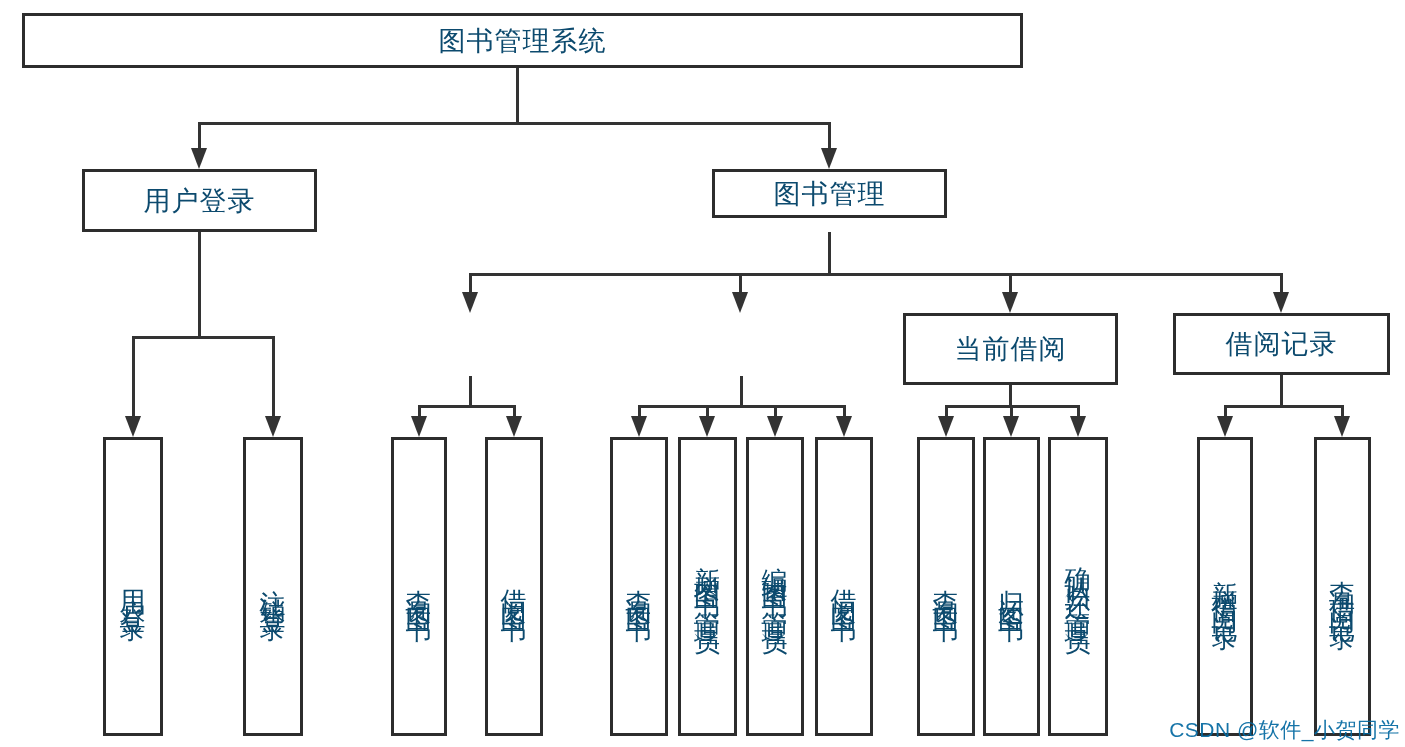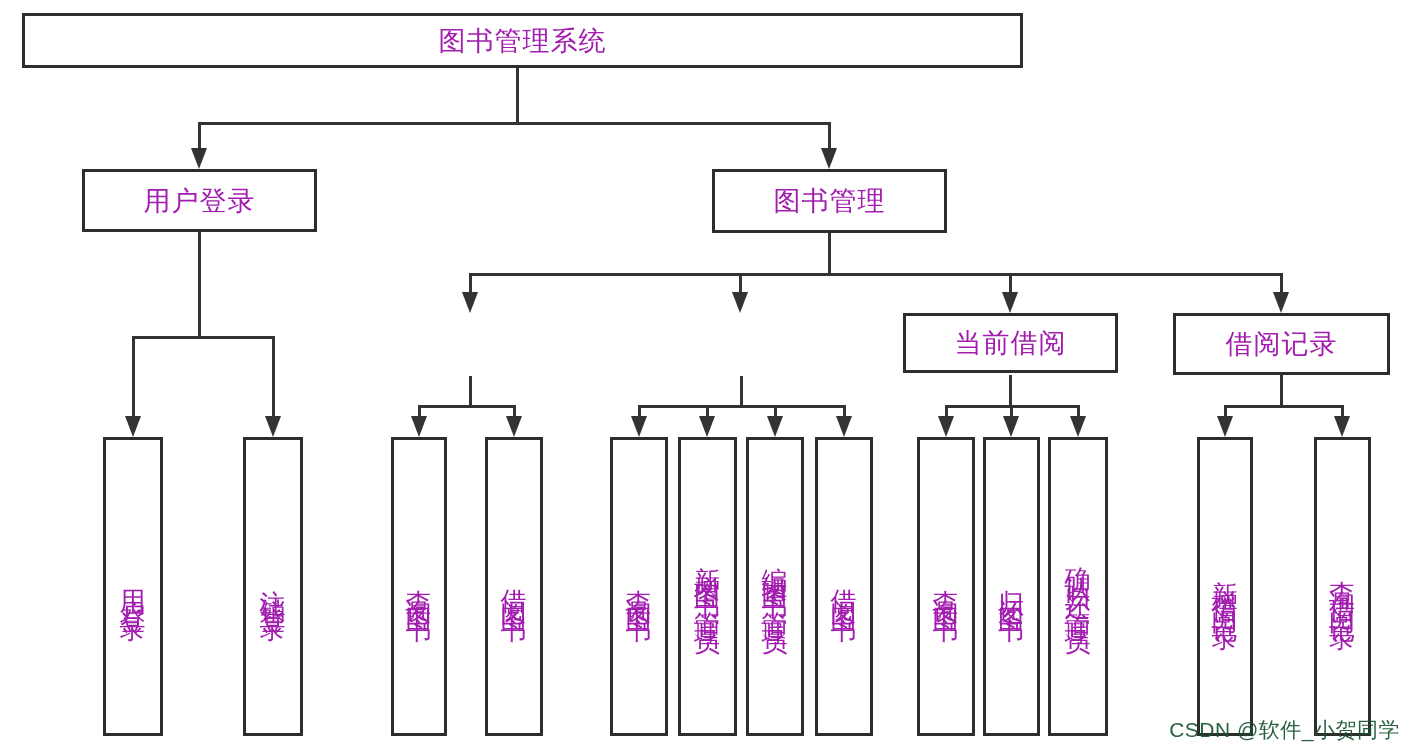--- a/index.html
+++ b/index.html
@@ -16,21 +16,21 @@
     overflow: hidden;
   }
   .node {
     position: absolute;
     box-sizing: border-box;
     border: 3px solid #2d2d2d;
     background: #ffffff;
     display: flex;
     align-items: center;
     justify-content: center;
-    color: #a21caf;
+    color: #0c4a6e;
     z-index: 2;
   }
   .h-node {
     font-size: 27px;
     letter-spacing: 1px;
     white-space: nowrap;
   }
   .leaf {
     font-size: 26px;
   }
@@ -53,21 +53,21 @@
     border-left: 8px solid transparent;
     border-right: 8px solid transparent;
     border-top: 21px solid #333333;
     z-index: 1;
   }
   #watermark {
     position: absolute;
     right: 5px;
     bottom: 3px;
     font-size: 21px;
-    color: #14532d;
+    color: #0369a1;
     opacity: 0.92;
     letter-spacing: 0.5px;
     z-index: 6;
     white-space: nowrap;
   }
 </style>
 </head>
 <body>
 
 <div id="canvas">
@@ -127,25 +127,25 @@
       <div class="ctri" style="left: 1334px; top: 416px;"></div>
     </div>
 
   <div class="node h-node" style="left:22px; top:13px; width:1001px; height:55px;">
     <span>图书管理系统</span>
   </div>
 
   <div class="node h-node" style="left:82px; top:169px; width:235px; height:63px;">
     <span>用户登录</span>
   </div>
-  <div class="node h-node" style="left:712px; top:169px; width:235px; height:64px;">
+  <div class="node h-node" style="left:712px; top:169px; width:235px; height:49px;">
     <span>图书管理</span>
   </div>
 
-  <div class="node h-node" style="left:903px; top:313px; width:215px; height:60px;">
+  <div class="node h-node" style="left:903px; top:313px; width:215px; height:72px;">
     <span>当前借阅</span>
   </div>
   <div class="node h-node" style="left:1173px; top:313px; width:217px; height:62px;">
     <span>借阅记录</span>
   </div>
 
   <div class="node leaf" style="left:103px; top:437px; width:60px; height:299px;">
     <span class="vtext">用户登录</span>
   </div>
   <div class="node leaf" style="left:243px; top:437px; width:60px; height:299px;">

